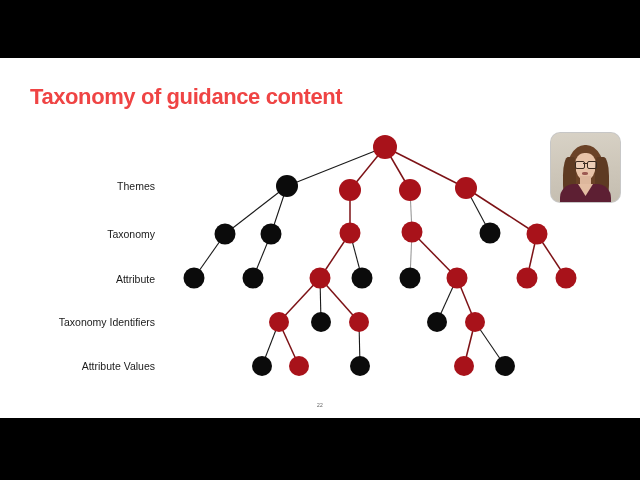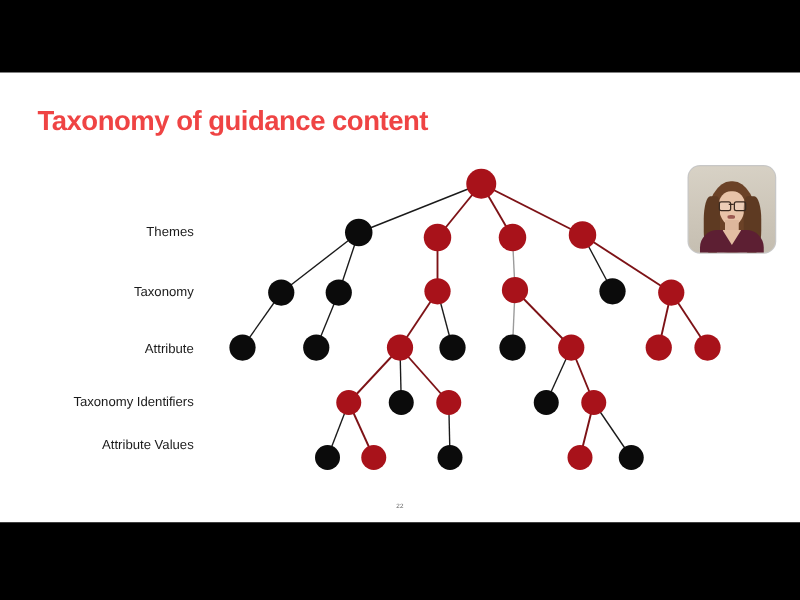--- a/index.html
+++ b/index.html
@@ -167,21 +167,21 @@
 
   <div id="slide">
 
     <div id="slide-title">Taxonomy of guidance content</div>
 
     <div id="row-labels">
       <div class="row-label" style="top:128px">Themes</div>
       <div class="row-label" style="top:176px">Taxonomy</div>
       <div class="row-label" style="top:221px">Attribute</div>
       <div class="row-label" style="top:264px">Taxonomy Identifiers</div>
-      <div class="row-label" style="top:298px">Attribute Values</div>
+      <div class="row-label" style="top:308px">Attribute Values</div>
     </div>
 
     <svg id="tree-svg" viewBox="0 0 640 360">
       <g id="tree-edges">
           <line x1="385" y1="89" x2="287" y2="128" stroke="#1a1a1a" stroke-width="1.1"></line>
           <line x1="385" y1="89" x2="350" y2="132" stroke="#7d1216" stroke-width="1.5"></line>
           <line x1="385" y1="89" x2="410" y2="132" stroke="#7d1216" stroke-width="1.5"></line>
           <line x1="385" y1="89" x2="466" y2="130" stroke="#7d1216" stroke-width="1.5"></line>
           <line x1="287" y1="128" x2="225" y2="176" stroke="#1a1a1a" stroke-width="1.1"></line>
           <line x1="287" y1="128" x2="271" y2="176" stroke="#1a1a1a" stroke-width="1.1"></line>

